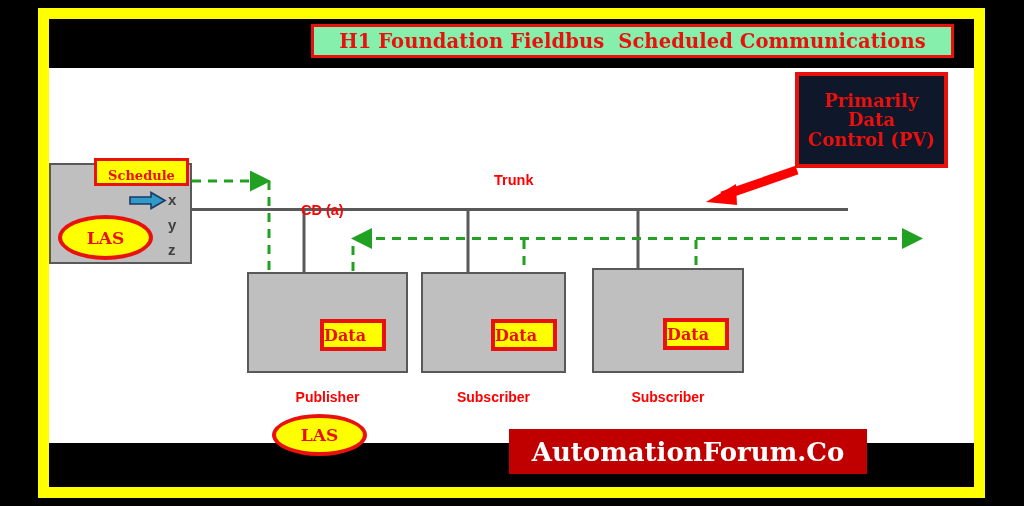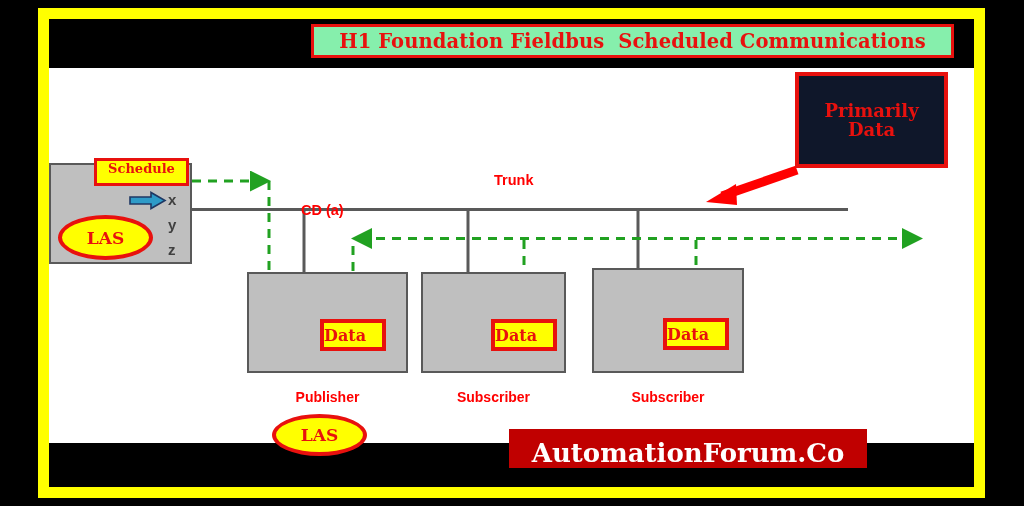--- a/index.html
+++ b/index.html
@@ -74,21 +74,21 @@
     border: 2px solid #595959;
     box-sizing: border-box;
   }
   #schedule-box {
     position: absolute;
     left: 94px; top: 158px;
     width: 95px; height: 28px;
     background: #FFFF00;
     border: 3px solid #E8110E;
     box-sizing: border-box;
-    display: flex; align-items: flex-start; justify-content: center;
+    display: flex; align-items: flex-end; justify-content: center;
   }
   #schedule-box .txt {
     font-family: "DejaVu Serif", serif;
     font-weight: bold;
     font-size: 13px;
     color: #E8110E;
     white-space: pre;
   }
   .xyz {
     position: absolute;
@@ -183,23 +183,23 @@
     white-space: pre;
     text-align: center;
   }
   #lbl-pub  { left: 247px; top: 389px; width: 161px; text-align: center; }
   #lbl-sub1 { left: 421px; top: 389px; width: 145px; }
   #lbl-sub2 { left: 592px; top: 389px; width: 152px; }
   
   #watermark {
     position: absolute;
     left: 509px; top: 429px;
-    width: 358px; height: 39px;
+    width: 358px; height: 45px;
     background: #C00000;
-    display: flex; align-items: flex-end; justify-content: center;
+    display: flex; align-items: center; justify-content: center;
     z-index: 50;
   }
   #watermark .txt {
     font-family: "DejaVu Serif", serif;
     font-weight: bold;
     font-size: 26px;
     color: #FFFFFF;
     white-space: pre;
   }
 </style>
@@ -282,19 +282,20 @@
   <div id="lbl-sub1" class="dev-label">Subscriber</div>
   <div id="lbl-sub2" class="dev-label">Subscriber</div>
 
   <div id="las-ellipse-2">
     <span class="txt">LAS</span>
   </div>
 
   <div id="callout-box">
     <span class="cl">Primarily</span>
     <span class="cl">Data</span>
+    <span class="cl">Control (PV)</span>
   </div>
 
   <div id="watermark">
     <span class="txt">AutomationForum.Co</span>
   </div>
 
 </div>
 
 </body></html>

